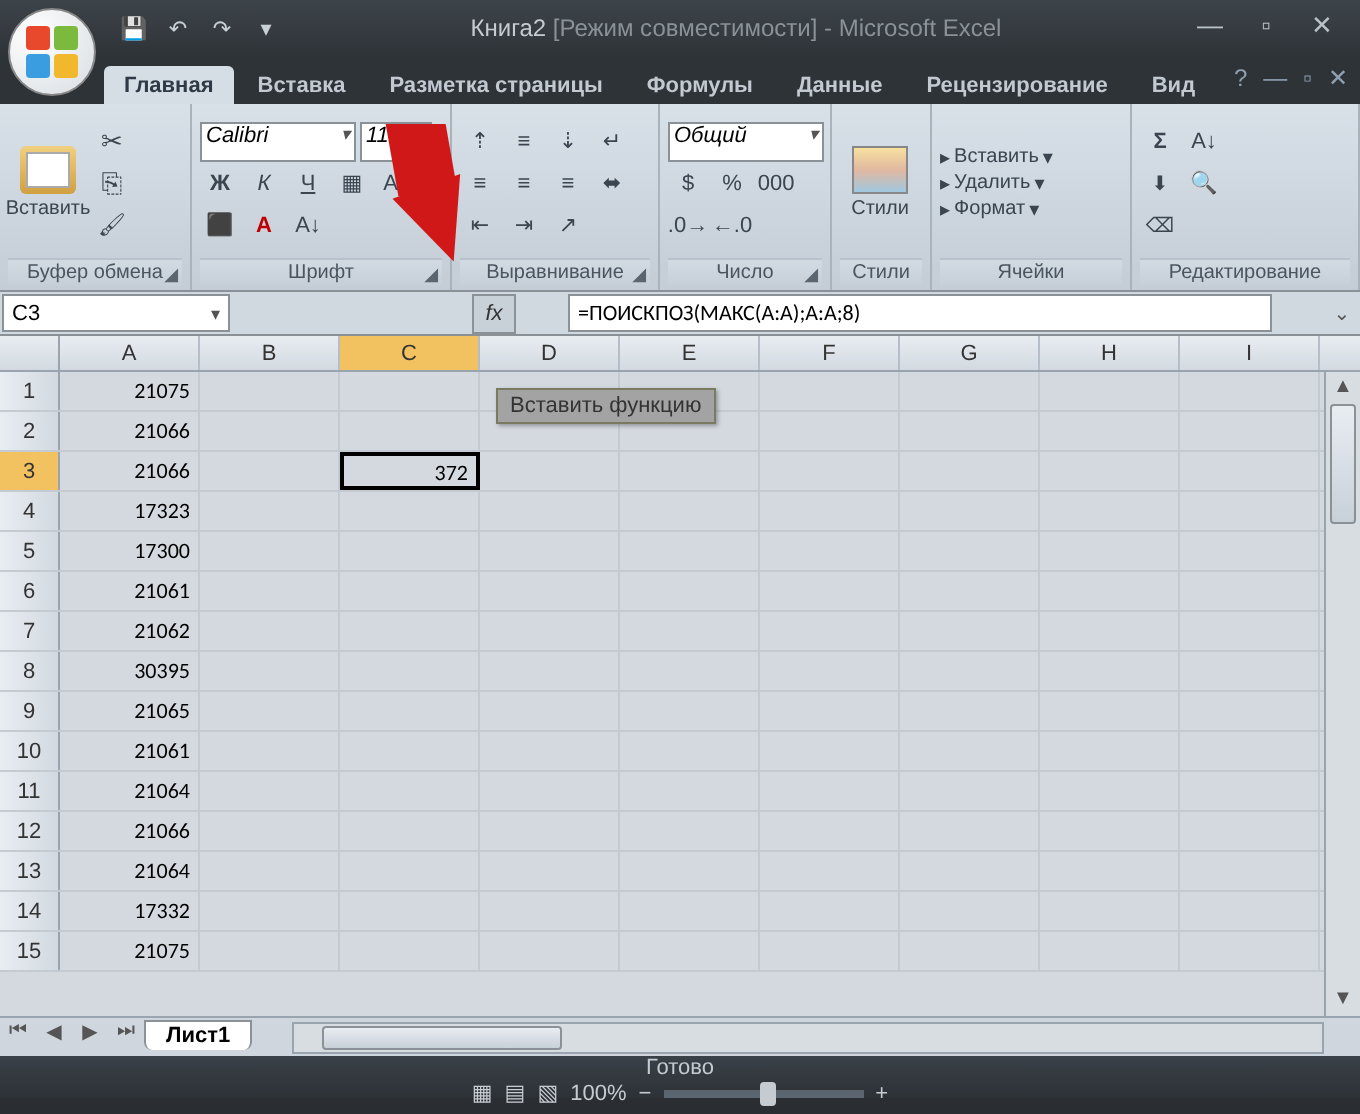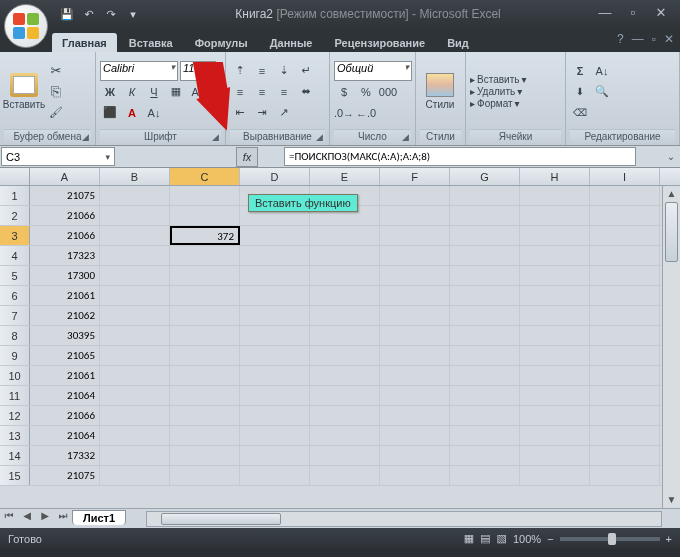--- a/index.html
+++ b/index.html
@@ -42,21 +42,21 @@
   border-left: 18px solid transparent; border-right: 18px solid transparent; border-top: 40px solid #d01818; transform: rotate(-20deg); }
 .arrow-tail { position:absolute; left:196px; top:62px; width:30px; height:36px; background:#d01818; z-index:4; transform: skewX(10deg); }
 
 .namebox-row { height: 22px; background:#d0d8e0; border-bottom:1px solid #8a9298; display:flex; align-items:stretch;gap:24px; }
 .namebox { width: 114px; background:#fff; border:1px solid #8a9298; margin:1px; font-size:11px; padding:2px 4px; display:flex; align-items:center; justify-content:space-between; }
 .fx-sep { width: 120px; display:flex; align-items:center; justify-content:flex-end; padding-right:2px; gap:2px; }
 .fx-btn { width:22px; height:20px; display:flex; align-items:center; justify-content:center; font-size:11px; background:#c8d0d8; border:1px solid #8a9298; font-style:italic; font-weight:normal; color:#333; }
 .formula-bar { flex:1; background:#fff; border:1px solid #8a9298; margin:1px 2px 1px 0; font-size:11px; padding:2px 4px; font-family: Calibri, sans-serif; }
 .exp-btn { width:18px; display:flex; align-items:center; justify-content:center; color:#555; font-size:10px; }
 
-.tooltip { position:absolute; left:248px; top:194px; background:#5eead4; border:1px solid #7a7a60; padding:2px 6px; font-size:11px; color:#333; z-index:20; box-shadow:1px 1px 2px rgba(0,0,0,0.3); }
+.tooltip { position:absolute; left:248px; top:194px; background:#a3a3a3; border:1px solid #7a7a60; padding:2px 6px; font-size:11px; color:#333; z-index:20; box-shadow:1px 1px 2px rgba(0,0,0,0.3); }
 
 .grid-area { position:relative; height: 340px; background:#d4d9e0; }
 .col-headers { height:18px; display:flex; background:linear-gradient(#e8edf2,#d2d9e0); border-bottom:1px solid #9aa4ae; }
 .corner { width:30px; border-right:1px solid #9aa4ae; }
 .ch { width:70px; text-align:center; font-size:11px; color:#333; border-right:1px solid #b5bec8; line-height:18px; }
 .ch.sel { background:#f2c160; }
 .grid-rows { overflow:hidden; height: 302px; }
 .gr { height:20px; display:flex; border-bottom:1px solid #c3cad2;}
 .rh { width:30px; background:linear-gradient(90deg,#e8edf2,#d2d9e0); border-right:1px solid #9aa4ae; text-align:center; font-size:11px; color:#333; line-height:20px; }
 .rh.sel { background:#f2c160; }
@@ -67,21 +67,21 @@
 .vscroll .thumb { position:absolute; top:16px; left:2px; right:2px; height:60px; background:linear-gradient(#e8edf2, #c8d0d8); border:1px solid #8a9298; border-radius:2px; }
 .vscroll .arrup, .vscroll .arrdn { position:absolute; left:0; right:0; height:16px; text-align:center; font-size:10px; color:#555; line-height:16px; }
 .vscroll .arrup { top:0; } .vscroll .arrdn { bottom:0; }
 
 .sheet-tabs { height:20px; background:#cfd6de; display:flex; align-items:center; border-top:1px solid #9aa4ae; }
 .nav-btn { width:18px; height:18px; text-align:center; font-size:10px; color:#555; }
 .sheet-tab { background:#fff; border:1px solid #8a9298; border-bottom:none; padding:1px 10px; font-size:11px; border-radius:0 0 4px 4px; transform:translateY(-1px); font-weight:bold; }
 .hscroll { flex:1; margin-left:20px; height:16px; background:#d8dde2; border:1px solid #9aa4ae; position:relative; margin-right:18px; }
 .hscroll .thumb { position:absolute; left:14px; top:1px; bottom:1px; width:120px; background:linear-gradient(#e8edf2,#c8d0d8); border:1px solid #8a9298; border-radius:2px; }
 
-.statusbar { height:21px; background:linear-gradient(#3a4148,#2c3136); color:#c5cbd1; font-size:11px; display:flex; align-items:center; padding:0 8px; justify-content:space-between; }
+.statusbar { height:21px; background:linear-gradient(#3a4148,#2c3136); color:#c5cbd1; font-size:11px; display:flex; align-items:center; padding:0 8px; justify-content:space-between;flex-direction:column; }
 .zoom { display:flex; align-items:center; gap:6px; font-size:11px; }
 .slider { width:100px; height:4px; background:#5a6570; position:relative; }
 .slider .knob { position:absolute; left:48px; top:-4px; width:8px; height:12px; background:#c5cbd1; border-radius:2px; }
 
 
 .ic-paste { background: linear-gradient(#f0d080,#d0a040); border-radius:3px; position:relative; }
 .ic-paste::after{content:'';position:absolute;inset:3px;background:#fff;border:1px solid #aaa;}
 .ic-cut::before{content:'✂';font-size:13px;}
 .ic-copy::before{content:'⎘';font-size:13px;}
 .ic-brush::before{content:'🖌';font-size:11px;}
@@ -112,20 +112,21 @@
   <div class="win-controls">
     <div class="win-btn">—</div>
     <div class="win-btn">▫</div>
     <div class="win-btn">✕</div>
   </div>
 </div>
 
 <div class="tabbar">
   <div class="tab active">Главная</div>
   <div class="tab">Вставка</div>
+  <div class="tab">Разметка страницы</div>
   <div class="tab">Формулы</div>
   <div class="tab">Данные</div>
   <div class="tab">Рецензирование</div>
   <div class="tab">Вид</div>
   <div class="help-ctrls">
     <span>?</span>
     <span>—</span>
     <span>▫</span>
     <span>✕</span>
   </div>

